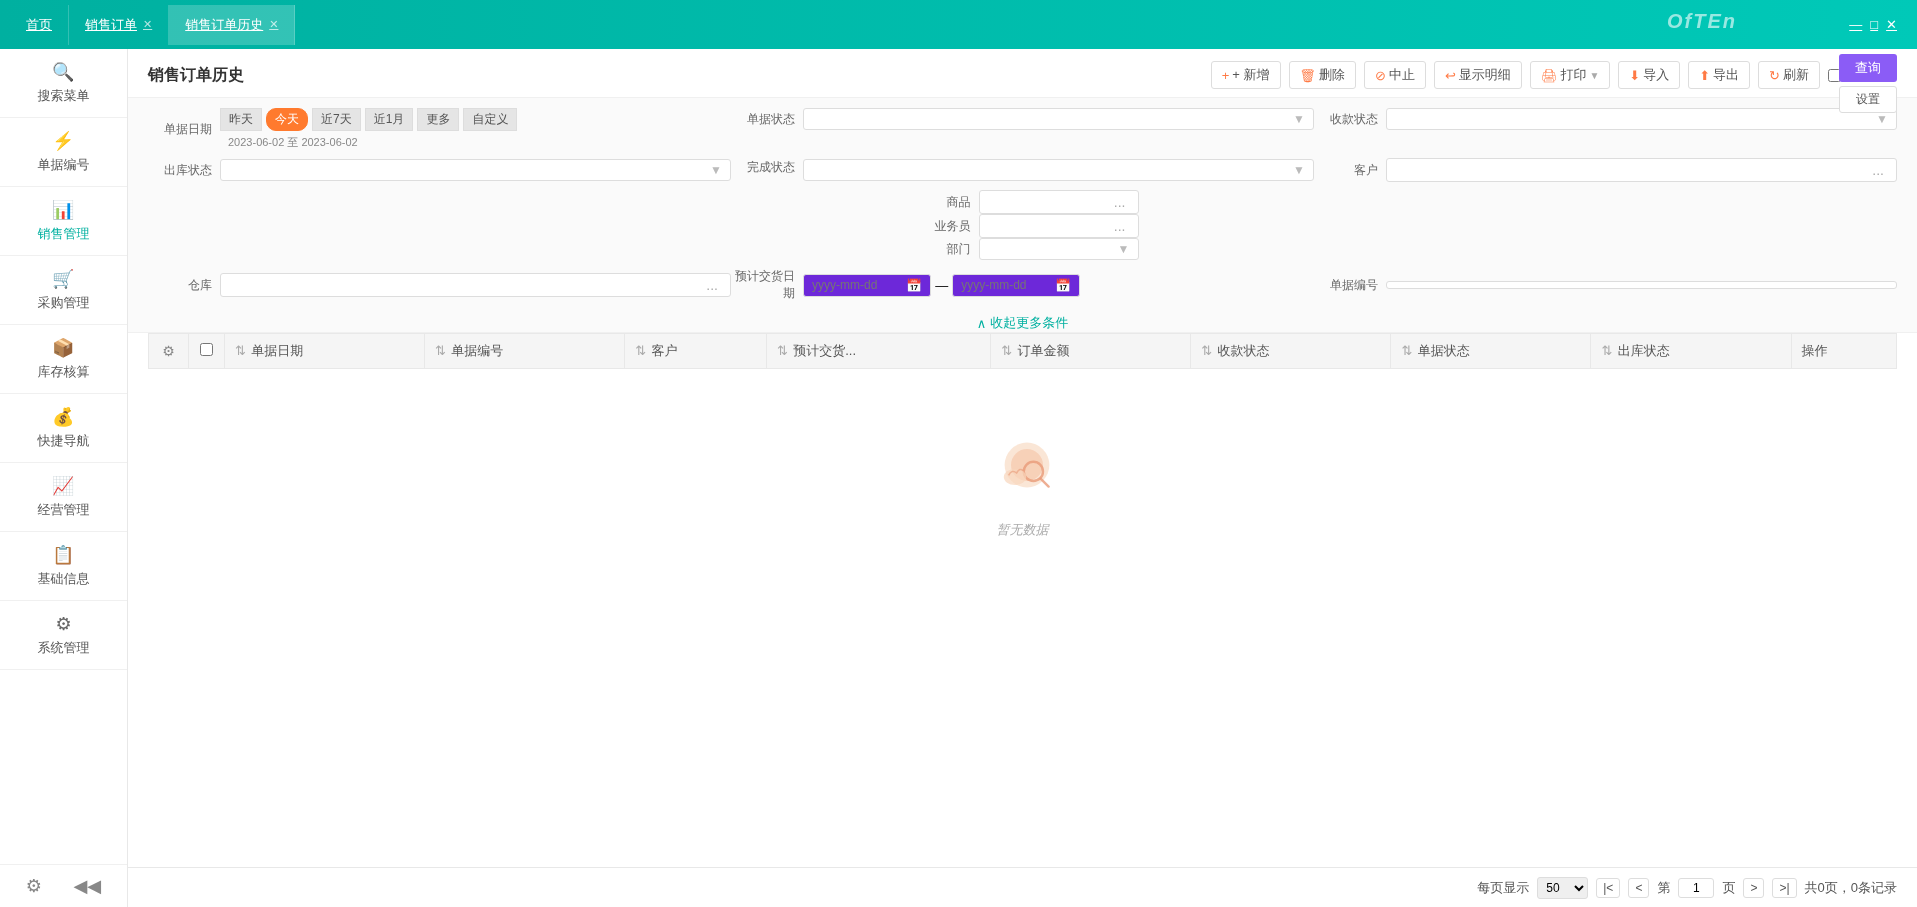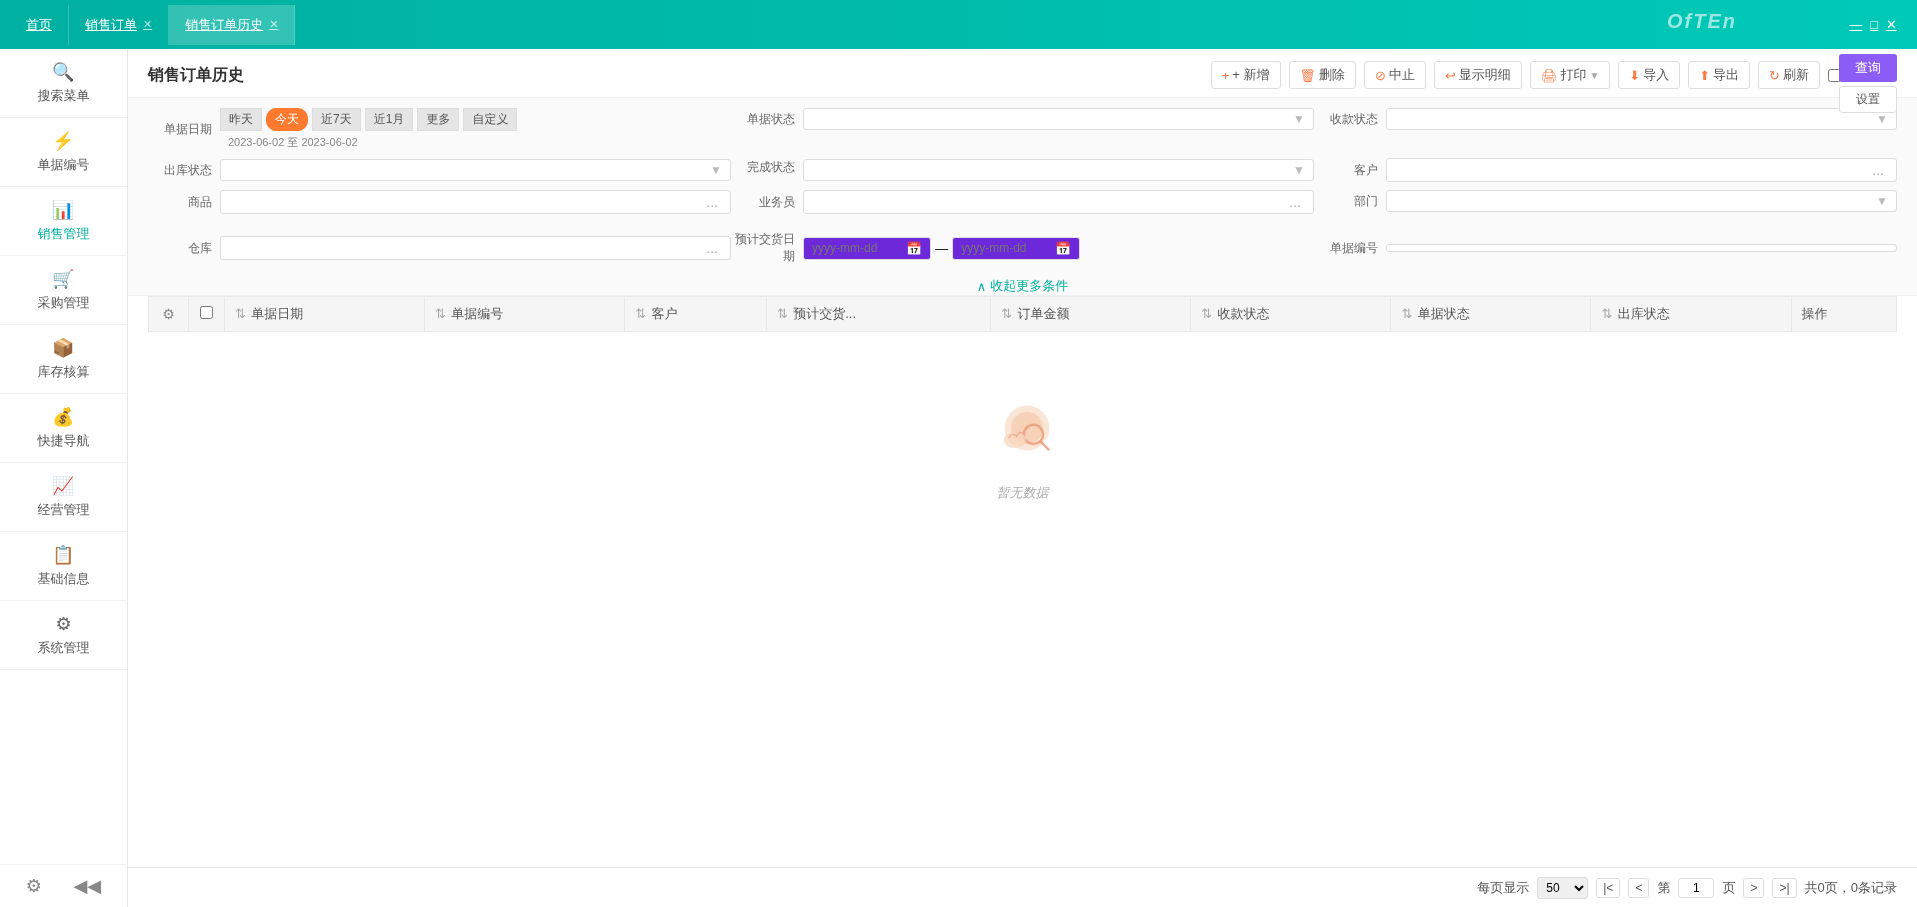--- a/index.html
+++ b/index.html
@@ -494,21 +494,21 @@
         </div>
         <div style="display:flex; align-items:center; flex:1; min-width:0;">
           <span class="filter-label">客户</span>
           <div class="input-control" style="flex:1; display:flex; align-items:center; justify-content:space-between;">
             <span></span>
             <span class="ellipsis-btn">...</span>
           </div>
         </div>
       </div>
 
-      <div style="display:flex; align-items:flex-start; margin-bottom: 17px;">
+      <div style="display:flex; align-items:center; margin-bottom: 8px; flex-direction: column;">
         <div style="display:flex; align-items:center; flex:1; min-width:0;">
           <span class="filter-label">商品</span>
           <div class="input-control" style="flex:1; display:flex; align-items:center; justify-content:space-between;">
             <span></span>
             <span class="ellipsis-btn">...</span>
           </div>
         </div>
         <div style="display:flex; align-items:center; flex:1; min-width:0;">
           <span class="filter-label">业务员</span>
           <div class="input-control" style="flex:1; display:flex; align-items:center; justify-content:space-between;">

